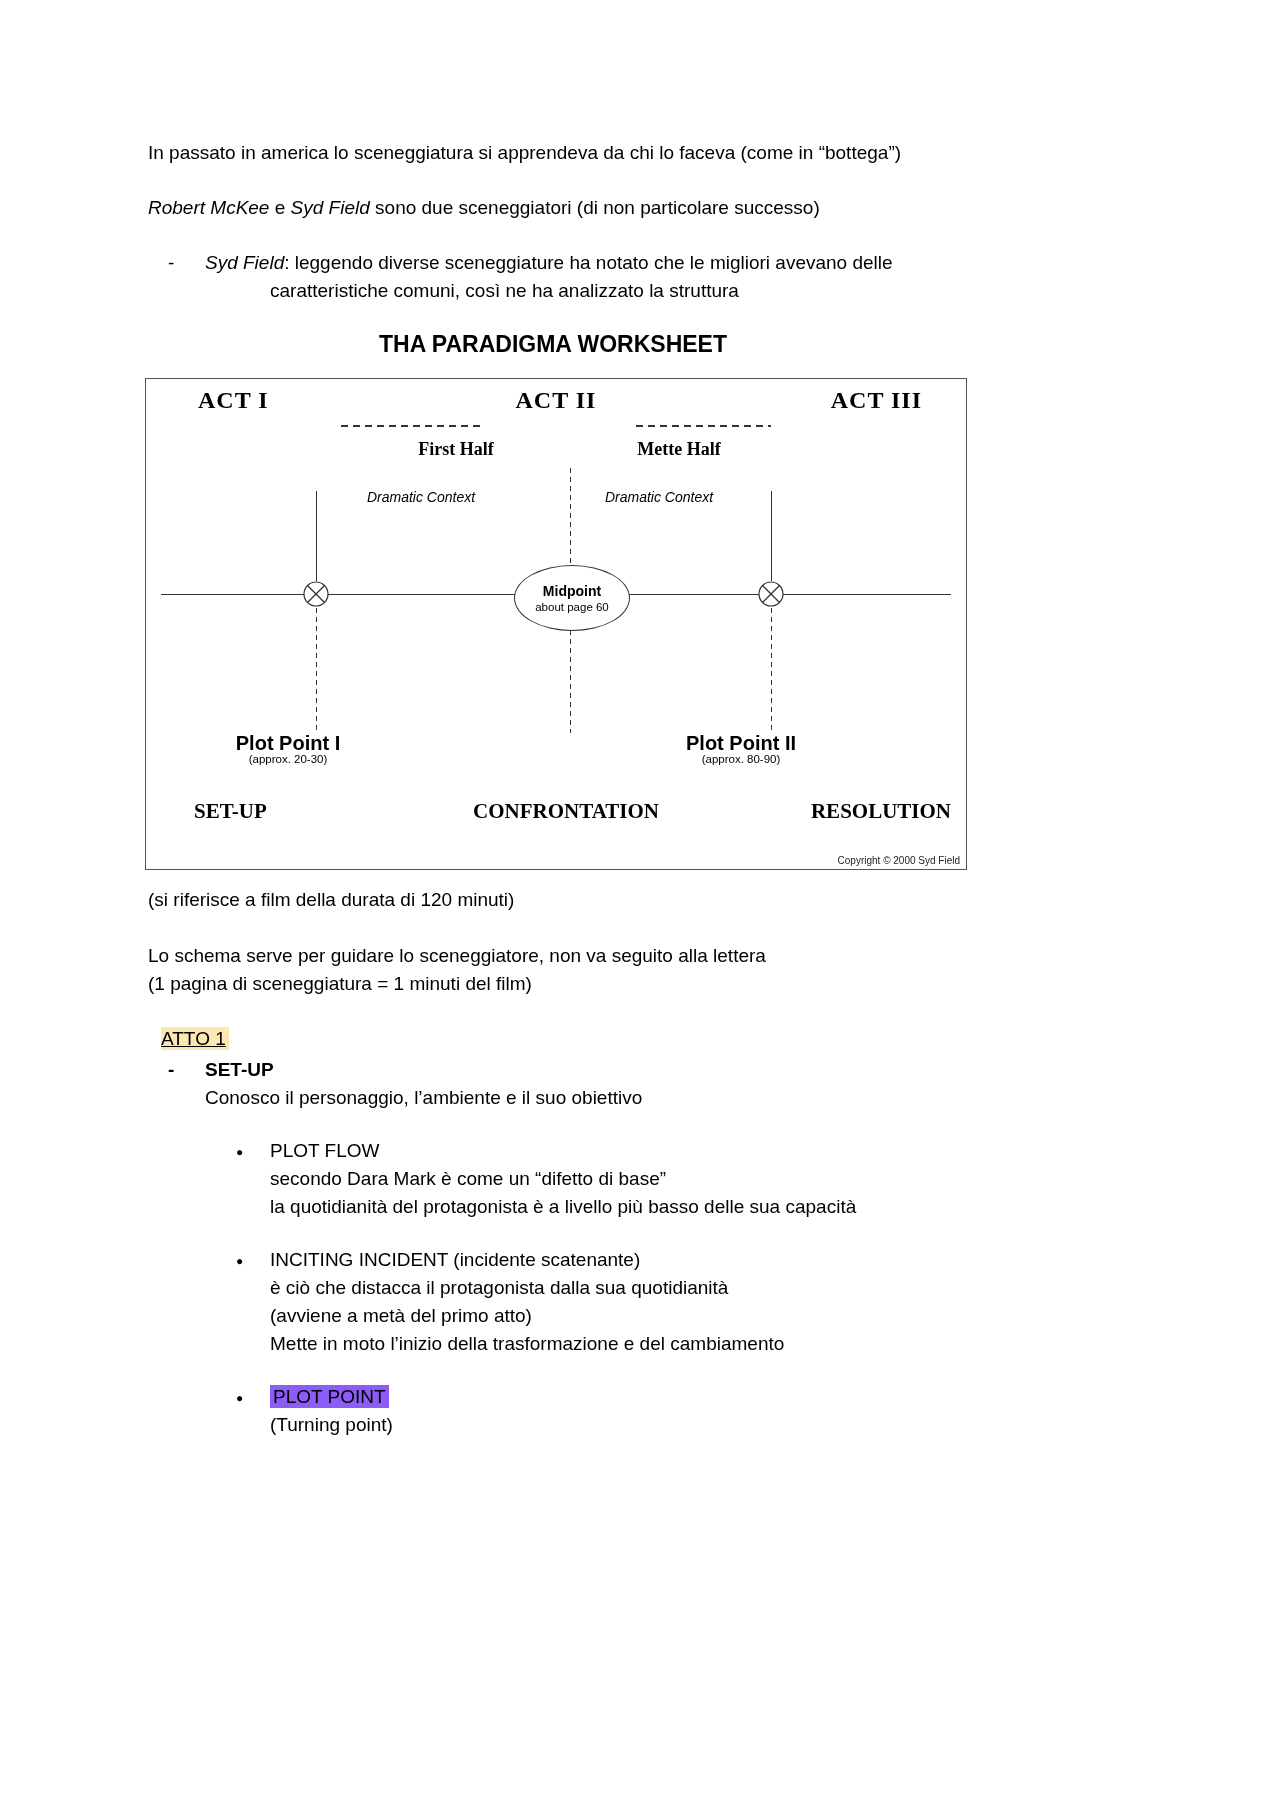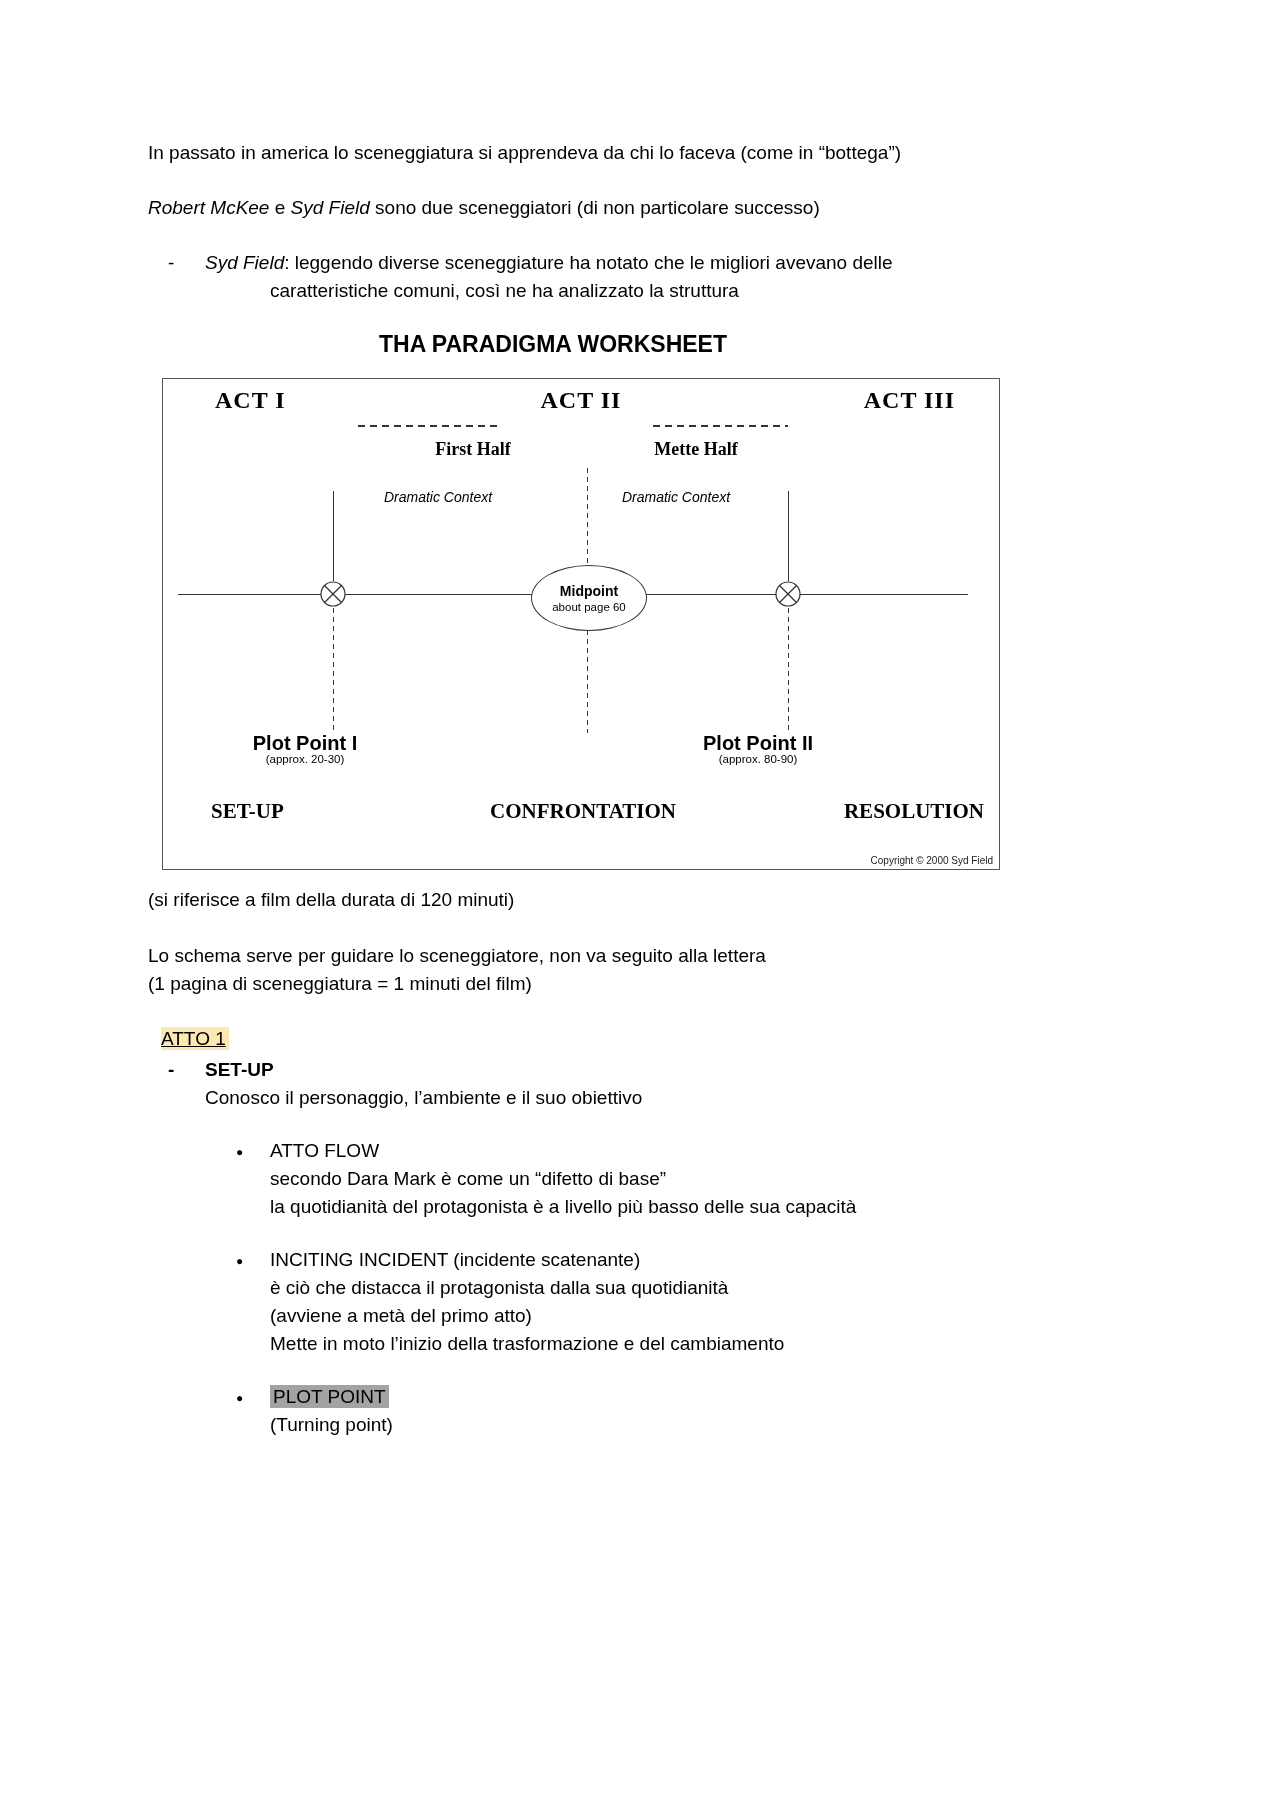--- a/index.html
+++ b/index.html
@@ -15,24 +15,23 @@
   .para-authors { margin-top:27px; }
 
   .dash-item { position:relative; margin-top:27px; padding-left:69px; font-size:19px; line-height:28px; }
   .dash-item .dash { position:absolute; left:32px; top:0; }
   .dash-line2 { margin-left:65px; }
 
   .doc-title { margin:24px 0 0 0; text-align:center; font-size:23px; line-height:30px; font-weight:bold; }
 
   
   .diagram {
-    position:relative; margin-top:19px; margin-left:26px;
+    position:relative; margin-top:19px; margin-left:9px;
     width:820px; height:490px; border:1px solid #555; background:#fff;
     font-family:"Liberation Serif", serif;
-    padding-left:16px;
   }
   .act { position:absolute; top:8px; font-size:24px; font-weight:bold; letter-spacing:1px; }
   .act1 { left:52px; }
   .act2 { left:0; width:100%; text-align:center; }
   .act3 { right:44px; }
 
   .dashline-h { position:absolute; top:46px; height:2px;
     background:repeating-linear-gradient(90deg,#333 0 7px,transparent 7px 12px); }
   .dashline-h.left  { left:195px; width:140px; }
   .dashline-h.right { left:490px; width:135px; }
@@ -177,33 +176,33 @@
     <div class="atto-heading"><span class="hl-yellow" style="background: rgb(252, 232, 178); margin-left: 25px;">ATTO 1</span></div>
 
     <div class="setup-item">
       <span class="dash">-</span>
       <div class="setup-label-text">SET-UP</div>
       <div class="setup-desc">Conosco il personaggio, l’ambiente e il suo obiettivo</div>
     </div>
 
     <div class="bullet-item">
       <span class="glyph">●</span>
-      <div class="b-title">ATTO FLOW</div>
+      <div class="b-title">PLOT FLOW</div>
       <div class="b-line">secondo Dara Mark è come un “difetto di base”</div>
       <div class="b-line">la quotidianità del protagonista è a livello più basso delle sua capacità</div>
     </div>
 
     <div class="bullet-item">
       <span class="glyph">●</span>
       <div class="b-title">INCITING INCIDENT (incidente scatenante)</div>
       <div class="b-line">è ciò che distacca il protagonista dalla sua quotidianità</div>
       <div class="b-line">(avviene a metà del primo atto)</div>
       <div class="b-line">Mette in moto l’inizio della trasformazione e del cambiamento</div>
     </div>
 
     <div class="bullet-item">
       <span class="glyph">●</span>
-      <div class="b-title"><span class="hl-blue" style="background: #a3a3a3;">PLOT POINT</span></div>
+      <div class="b-title"><span class="hl-blue" style="background: #8b5cf6;">PLOT POINT</span></div>
       <div class="b-line">(Turning point)</div>
     </div>
 
   </div>
 </div>
 
 </body></html>

